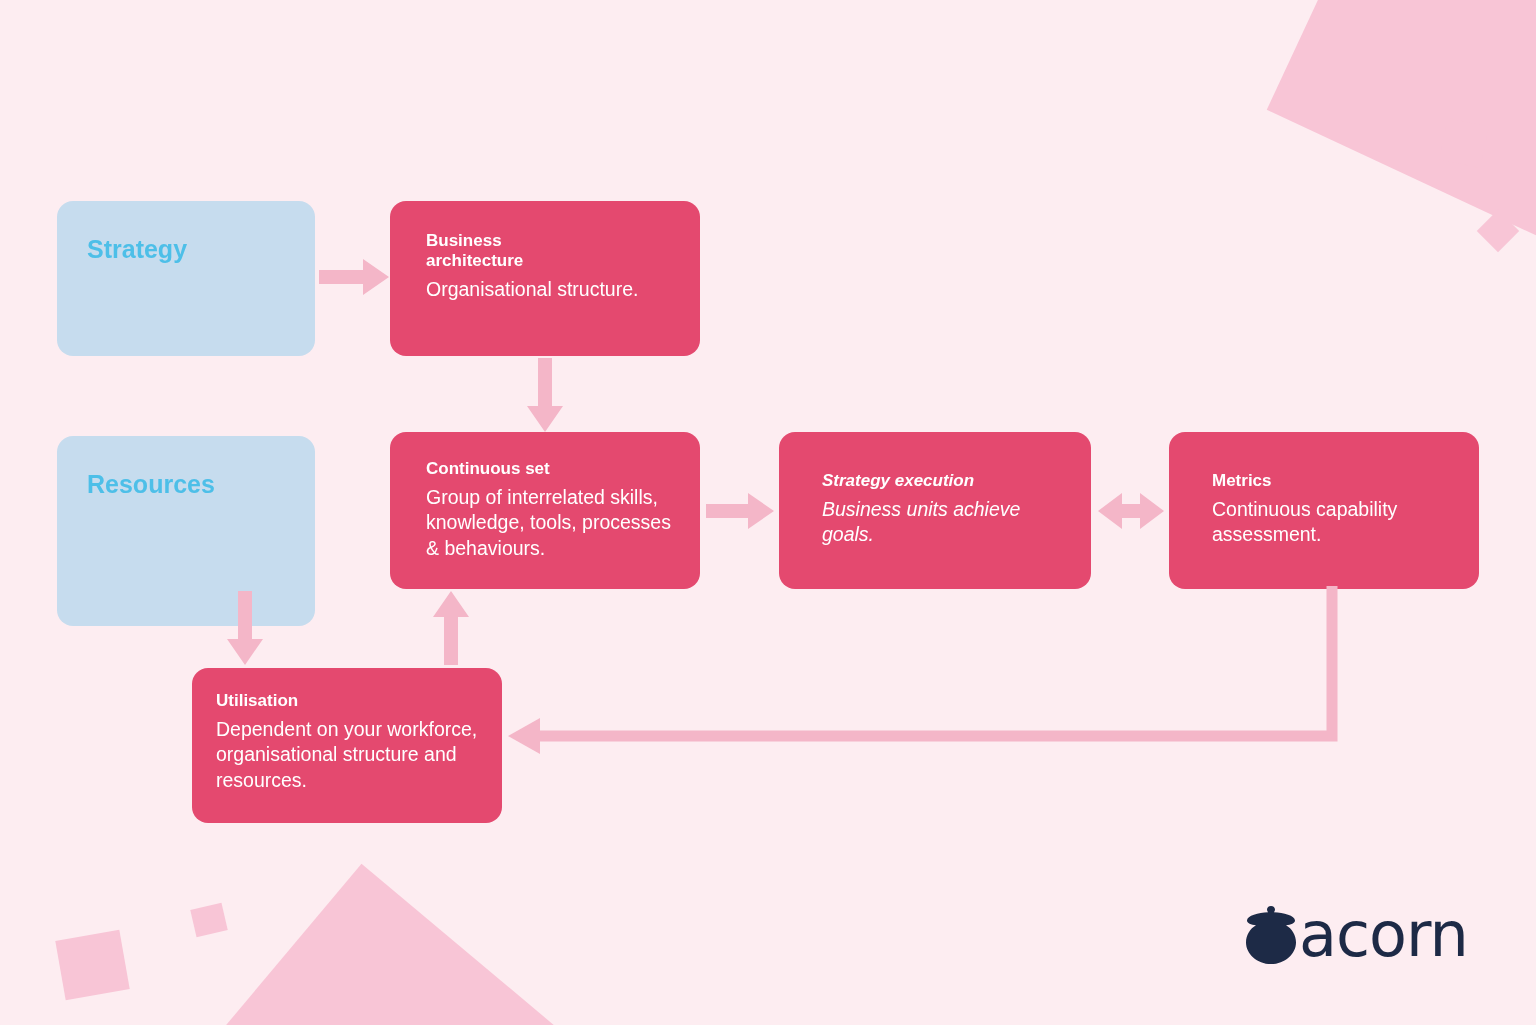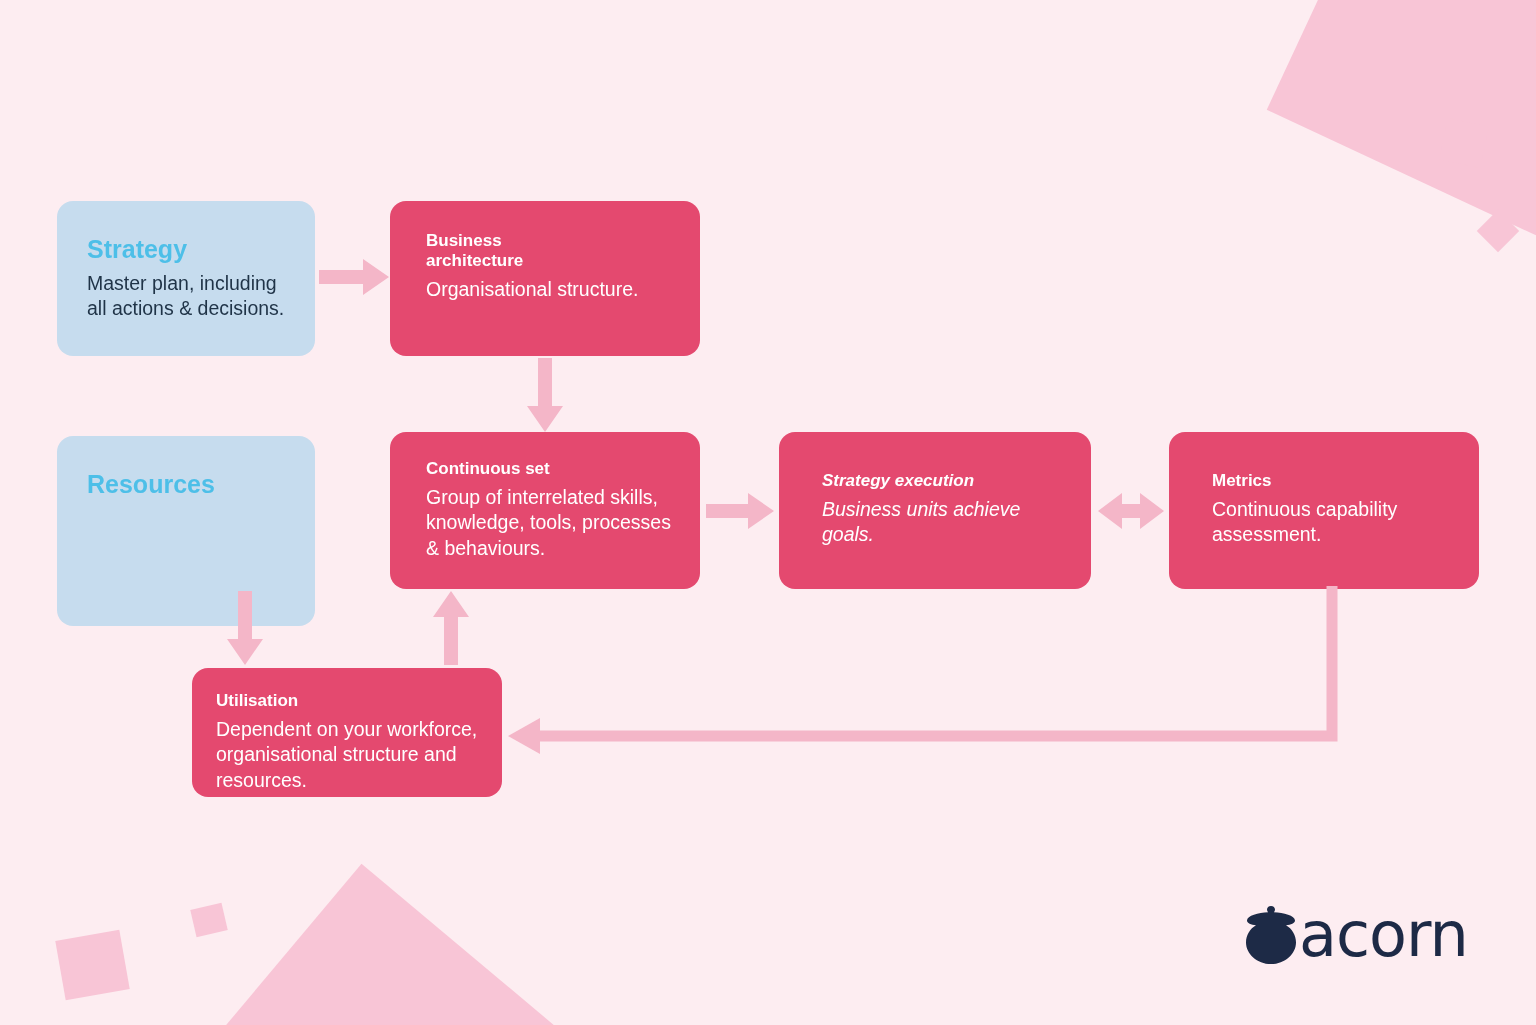--- a/index.html
+++ b/index.html
@@ -64,21 +64,20 @@
   <div class="deco" style="width:42px;height:42px;left:1443px;top:122px;transform:rotate(12deg);"></div>
   <div class="deco" style="width:30px;height:30px;left:1483px;top:216px;transform:rotate(45deg);"></div>
 
   <div class="deco" style="width:65px;height:60px;left:60px;top:935px;transform:rotate(-10deg);"></div>
   <div class="deco" style="width:32px;height:28px;left:193px;top:906px;transform:rotate(-13deg);"></div>
   <div class="deco" style="width:300px;height:300px;left:230px;top:925px;transform:rotate(40deg);"></div>
 
   <div class="node blue" style="left:57px;top:201px;width:258px;height:155px;">
     <div class="inner" style="top:34px;">
       <div class="title">Strategy</div>
-      <div class="desc">Master plan, including all actions &amp; decisions.</div>
     </div>
   </div>
 
   <div class="node pink" style="left:390px;top:201px;width:310px;height:155px;">
     <div class="inner" style="top:30px;left:36px;right:24px;">
       <div class="title" style="max-width:175px;">Business architecture</div>
       <div class="desc">Organisational structure.</div>
     </div>
   </div>
 
@@ -102,21 +101,21 @@
     </div>
   </div>
 
   <div class="node pink" style="left:1169px;top:432px;width:310px;height:157px;">
     <div class="inner" style="top:39px;left:43px;right:22px;">
       <div class="title">Metrics</div>
       <div class="desc">Continuous capability assessment.</div>
     </div>
   </div>
 
-  <div class="node pink" style="left:192px;top:668px;width:310px;height:129px;">
+  <div class="node pink" style="left:192px;top:668px;width:310px;height:155px;">
     <div class="inner" style="top:23px;left:24px;right:16px;">
       <div class="title">Utilisation</div>
       <div class="desc">Dependent on your workforce, organisational structure and resources.</div>
     </div>
   </div>
 
   <svg class="arrow" style="left:319px;top:255px;" width="72" height="44" viewBox="0 0 72 44">
     <path d="M0 15 L44 15 L44 4 L70 22 L44 40 L44 29 L0 29 Z" fill="#F4B6C8"></path>
   </svg>
 

